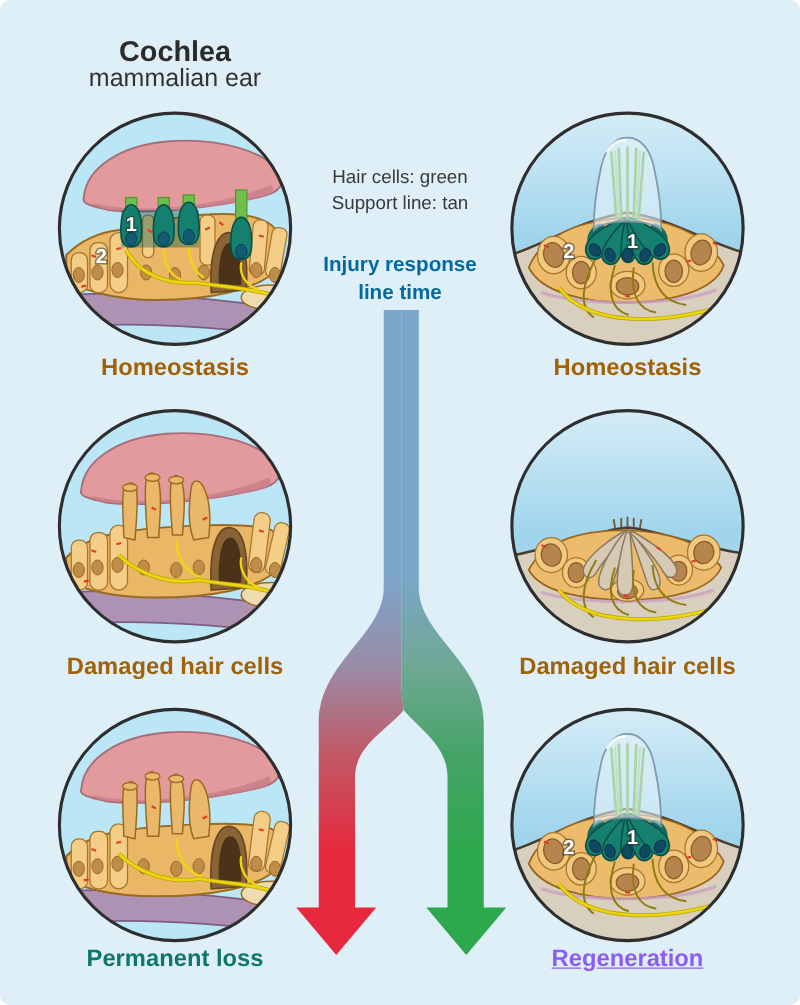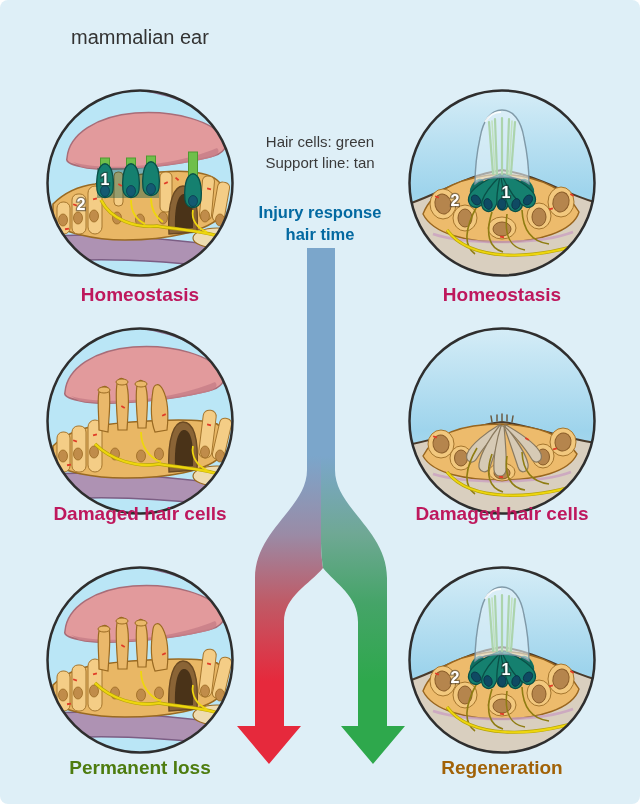--- a/index.html
+++ b/index.html
@@ -16,22 +16,22 @@
   .legend{position:absolute;left:220px;top:131px;width:200px;text-align:center;
           font-size:15px;line-height:21px;color:#3a3a3a;}
   .flow-title{position:absolute;left:220px;top:201px;width:200px;text-align:center;
           font-size:16.5px;font-weight:bold;line-height:22px;color:#0369a1;}
   .fig{position:absolute;width:190px;height:190px;}
   .fig.colL{left:45px;}  .fig.colR{left:407px;}
   .fig.row1{top:88px;}   .fig.row2{top:326px;}  .fig.row3{top:565px;}
   .stage-label{position:absolute;width:220px;text-align:center;
           font-size:19px;font-weight:bold;}
   .stage-label.colL{left:30px;} .stage-label.colR{left:392px;}
-  .stage-label.row1{top:284px;} .stage-label.row2{top:503px;} .stage-label.row3{top:757px;}
-  .teal{color:#be185d;} .red{color:#4d7c0f;} .green{color:#a16207;}
+  .stage-label.row1{top:284px;} .stage-label.row2{top:523px;} .stage-label.row3{top:757px;}
+  .teal{color:#a16207;} .red{color:#0f766e;} .green{color:#8b5cf6;text-decoration:underline;}
   .arrow-overlay{position:absolute;left:0;top:0;width:640px;height:804px;pointer-events:none;}
   svg{display:block;}
   .numtxt{font-family:"Liberation Sans",sans-serif;font-size:16px;font-weight:bold;
           fill:#ffffff;stroke:rgba(40,40,40,0.5);stroke-width:2.5px;paint-order:stroke;
           text-anchor:middle;}
 </style>
 </head>
 <body>
 
 <div class="page">
@@ -315,30 +315,31 @@
       </g>
     </defs>
   </svg>
 
   <svg class="arrow-overlay" viewBox="0 0 640 804">
     <path d="M307,248 L321,248 L321,540 C321,552 322,560 323,568 C310,584 284,596 284,622 L284,726 L301,726 L269,764 L237,726 L255,726 L255,578 C255,530 307,508 307,470 Z" fill="url(#leftBranchGrad)"></path>
     <path d="M335,248 L321,248 L321,540 C321,552 322,560 323,568 C336,584 358,596 358,622 L358,726 L341,726 L373,764 L405,726 L387,726 L387,578 C387,530 335,508 335,470 Z" fill="url(#rightBranchGrad)"></path>
   </svg>
 
   <div class="col-title left">
+    <div class="t">Cochlea</div>
     <div class="s">mammalian ear</div>
   </div>
 
   <div class="legend">
     <div>Hair cells: green</div>
     <div>Support line: tan</div>
   </div>
   <div class="flow-title">
     <div>Injury response</div>
-    <div>hair time</div>
+    <div>line time</div>
   </div>
 
   <svg class="fig colL row1" viewBox="0 0 190 190">
       <use href="#scene-cochlea-healthy"></use>
     </svg>
   <svg class="fig colR row1" viewBox="0 0 190 190">
       <use href="#scene-neuromast-healthy"></use>
     </svg>
   <svg class="fig colL row2" viewBox="0 0 190 190">
       <use href="#scene-cochlea-damaged"></use>

